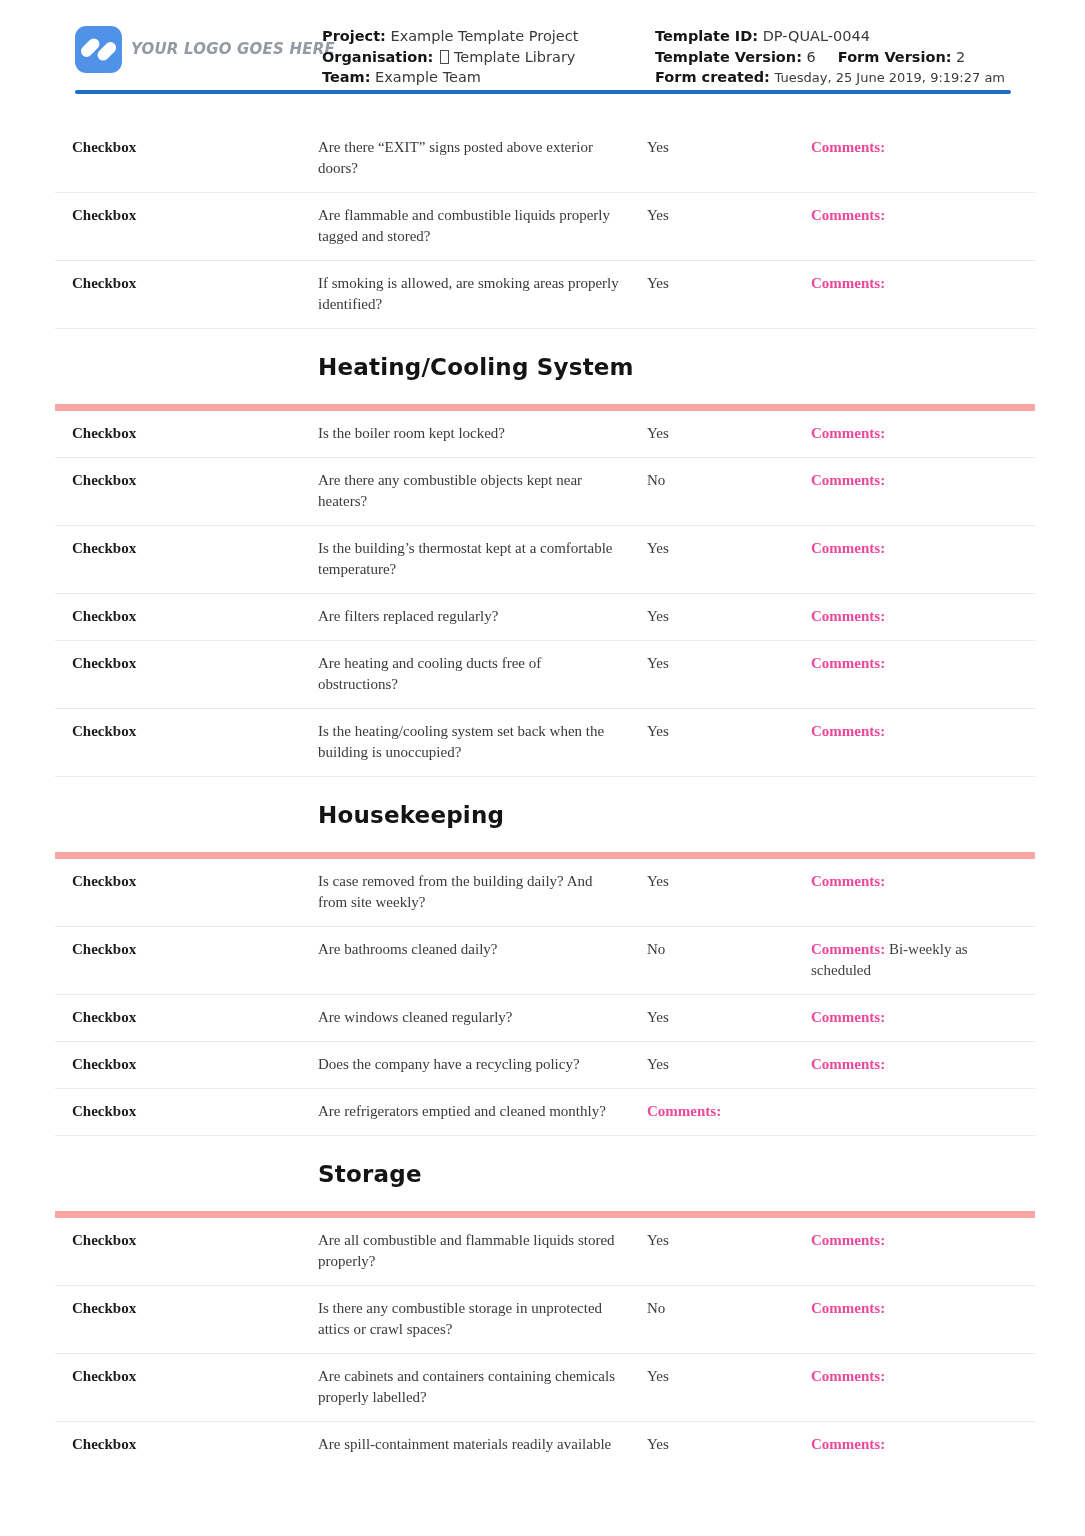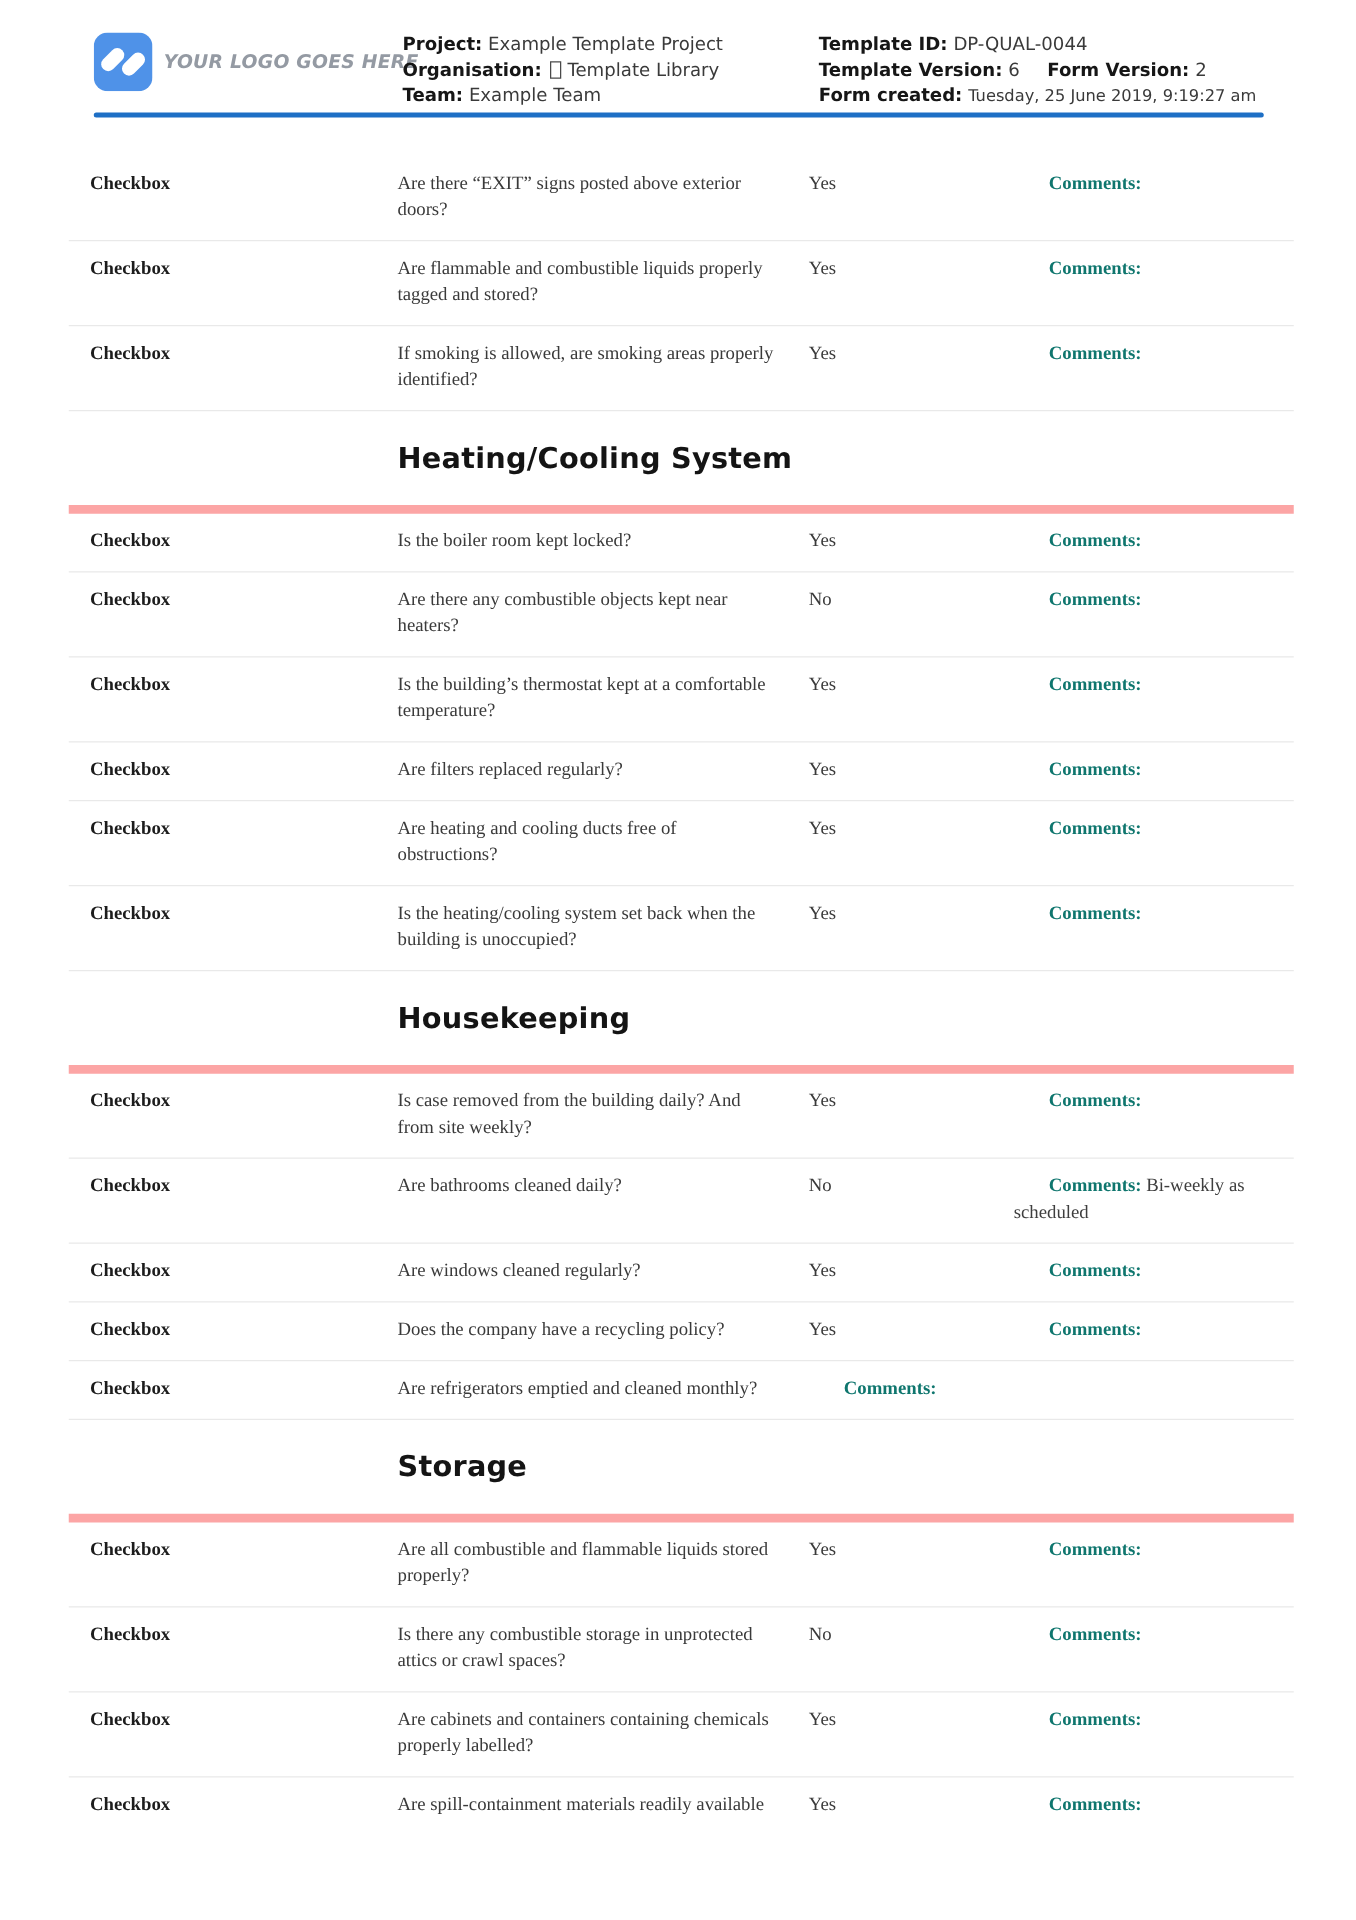--- a/index.html
+++ b/index.html
@@ -37,21 +37,21 @@
   .table { position:absolute; top:125px; left:55px; width:980px; }
   .row {
     display:grid; grid-template-columns:263px 329px 164px 224px;
     padding:12px 0 13px; border-bottom:1px solid #e9e9e9;
     font-size:15px; line-height:21px;font-family:Liberation Serif, serif;
   }
   .cell { padding-right:20px; }
   .c1 { padding-left:17px; font-weight:bold; color:#1c1c1c; }
   .c2 { padding-right:28px; color:#3a3a3a; }
   .c3 { color:#3a3a3a; }
-  .c4 b { color:#0f766e;margin-left:28px; }
+  .c4 b { color:#ec4899; }
   .section-heading {
     padding:25px 0 24px 263px; border-bottom:7px solid #fca5a5;
     font-size:23px; font-weight:bold; color:#141414; letter-spacing:.2px;
   }
 
   
   .ftr-rule {
     position:absolute; top:1455px; left:58px; width:977px; height:4px;
     background:var(--accent,#1e6fc5); border-radius:2px;
   }

